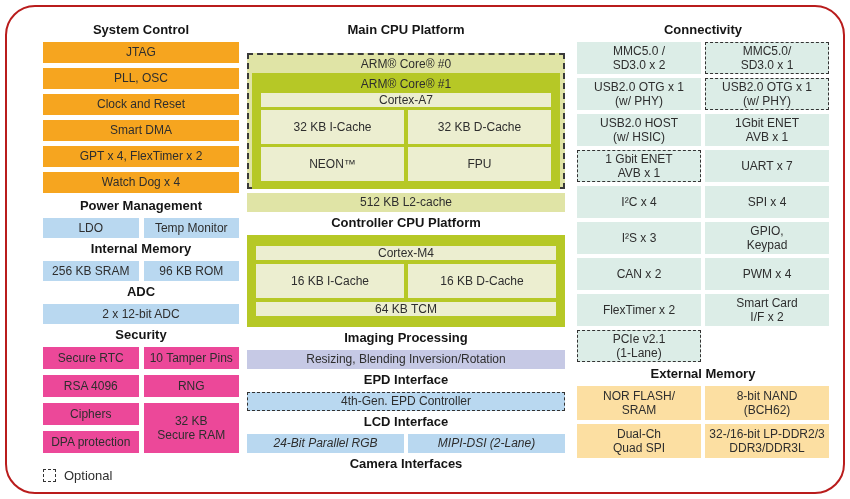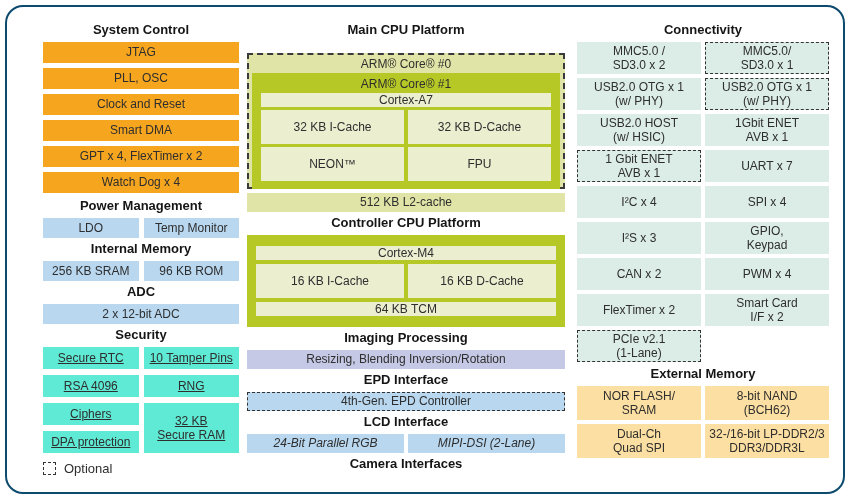--- a/index.html
+++ b/index.html
@@ -1,38 +1,38 @@
 <!DOCTYPE html>
 <html><head>
 <meta charset="utf-8">
 <style>
   html,body{margin:0;padding:0;background:#fff;}
   .canvas{position:relative;width:850px;height:499px;background:#fff;
           font-family:"Liberation Sans",sans-serif;color:#2e2e2e;overflow:hidden;}
   .card{position:absolute;left:5px;top:5px;right:5px;bottom:5px;
-        border:2px solid #0c4a6e;border-radius:18px;background:#fff;}
+        border:2px solid #b91c1c;border-radius:30px;background:#fff;}
   .col{position:absolute;top:12px;}
   .col-left{left:36px;width:196px;}
   .col-mid{left:240px;width:318px;}
   .col-right{left:570px;width:252px;}
   .h{font-weight:bold;font-size:13px;line-height:15px;text-align:center;
      color:#151515;margin:3px 0 5px;}
   .blk{display:flex;align-items:center;justify-content:center;text-align:center;
        font-size:12px;line-height:1.18;white-space:pre-line;box-sizing:border-box;}
   
   .stack .blk{height:21px;margin-bottom:5px;}
   .orange{background:#f6a51f;}
   .row2{display:grid;grid-template-columns:1fr 1fr;gap:5px;margin-bottom:2px;}
   .row2 .blk{height:20px;}
   .single .blk{height:20px;}
   .ltblue{background:#b9d8f0;}
-  .blue{background:#5eead4;text-decoration:underline;}
+  .blue{background:#ec4899;}
   .secgrid{display:grid;grid-template-columns:1fr 1fr;gap:6px 5px;grid-auto-rows:22px;}
   .tall{grid-row:span 2;}
-  .legend{display:flex;align-items:center;gap:8px;margin-top:8px;font-size:13px;}
+  .legend{display:flex;align-items:center;gap:8px;margin-top:15px;font-size:13px;}
   .swatch{width:13px;height:13px;border:1.6px dashed #333;box-sizing:border-box;}
   
   .dashedbox{border:2px dashed #3a3a3a;background:#e0e4a6;margin-top:16px;}
   .corelabel{height:18px;display:flex;align-items:center;justify-content:center;
              font-size:12px;}
   .greenbox{background:#b6c826;margin:0 3px -2px 3px;padding:2px 9px 8px 9px;}
   .cells{display:flex;flex-direction:column;gap:3px;}
   .cellrow{display:flex;gap:4px;}
   .cell{background:#eceed0;height:34px;flex:1;display:flex;align-items:center;
         justify-content:center;font-size:12px;}

